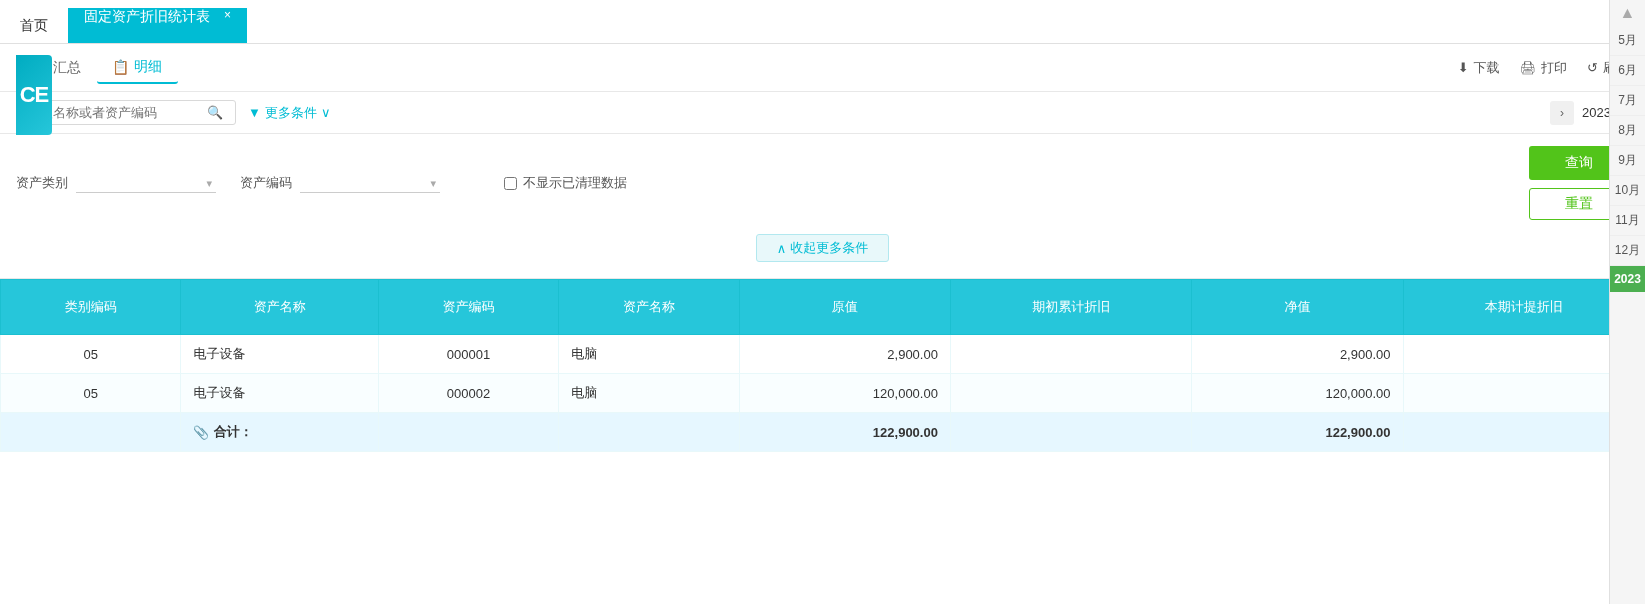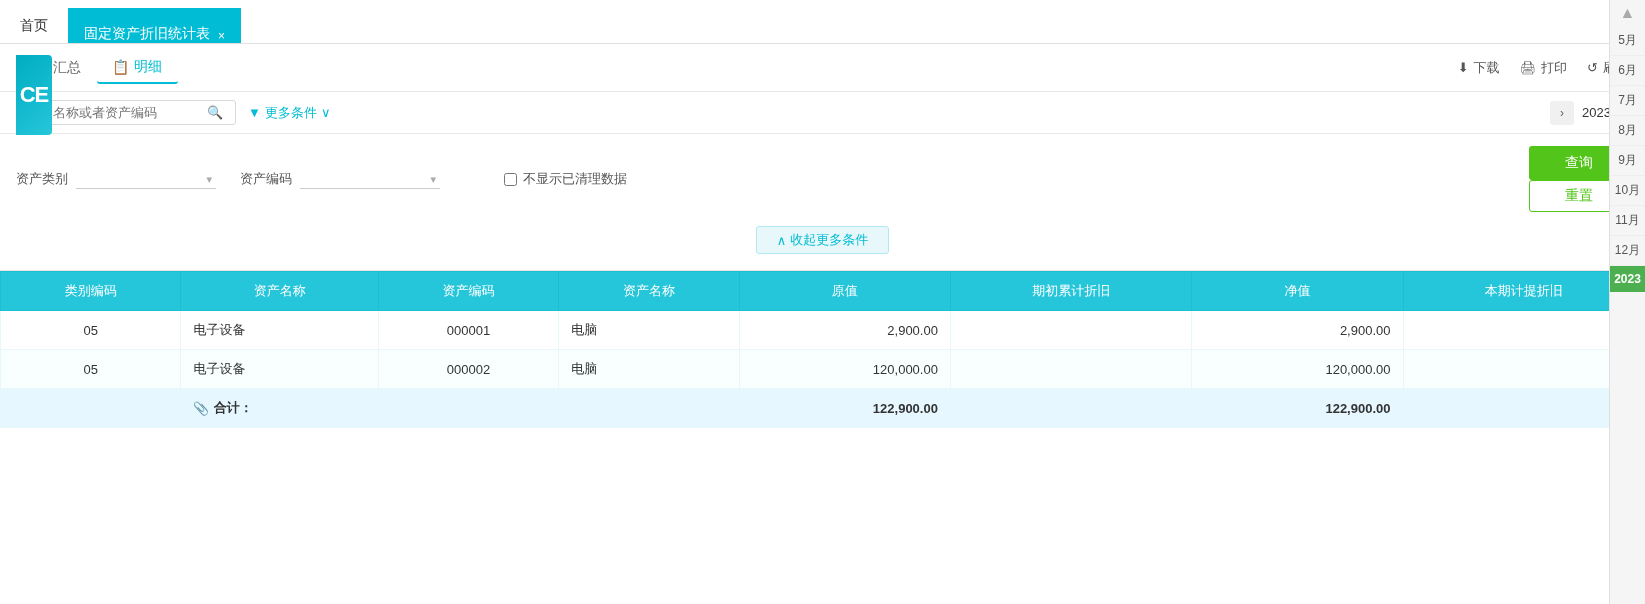--- a/index.html
+++ b/index.html
@@ -32,24 +32,25 @@
       height: 100%;
       display: flex;
       align-items: center;
     }
     .nav-tab-active {
       background: #00bcd4;
       color: #fff;
       padding: 0 16px;
       height: 100%;
       display: flex;
-      align-items: flex-end;
+      align-items: flex-start;
       font-size: 14px;
       cursor: pointer;
       position: relative;
+      gap: 6px;
     }
     .nav-tab-active .close-icon {
       margin-left: 8px;
       font-size: 12px;
       cursor: pointer;
     }
     .nav-spacer { flex: 1; }
     .nav-close-btn {
       padding: 0 20px;
       font-size: 18px;
@@ -227,21 +228,21 @@
     .checkbox-item {
       display: flex;
       align-items: center;
       gap: 6px;
       margin-left: 40px;
     }
     .filter-actions {
       margin-left: auto;
       display: flex;
       flex-direction: column;
-      gap: 0;
+      gap: 8px;
     }
     .btn-query {
       background: #52c41a;
       color: #fff;
       border: none;
       padding: 8px 32px;
       border-radius: 3px;
       cursor: pointer;
       font-size: 14px;
       min-width: 100px;
@@ -284,21 +285,21 @@
     table {
       width: 100%;
       border-collapse: collapse;
       min-width: 900px;
     }
     thead tr {
       background: #26c6da;
       color: #fff;
     }
     thead th {
-      padding: 10px 12px;
+      padding: 18px 12px;
       text-align: center;
       font-size: 13px;
       font-weight: normal;
       border: 1px solid #1bbfd0;
       white-space: nowrap;
     }
     tbody tr {
       background: #fff;
     }
     tbody tr:nth-child(even) {

